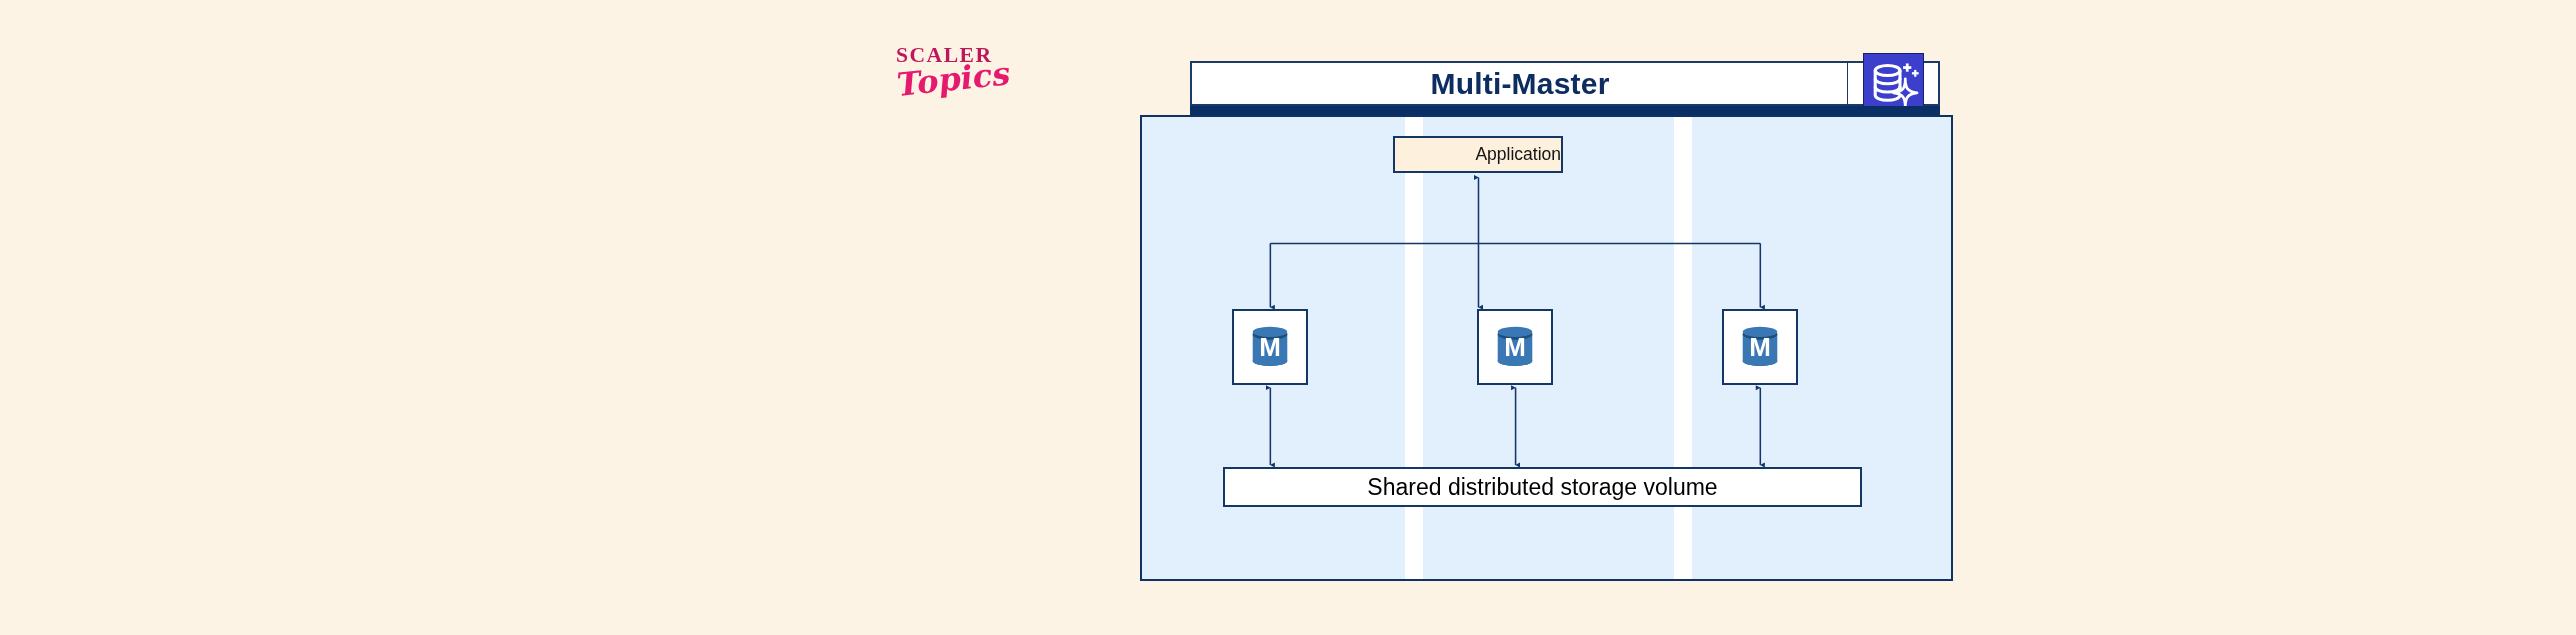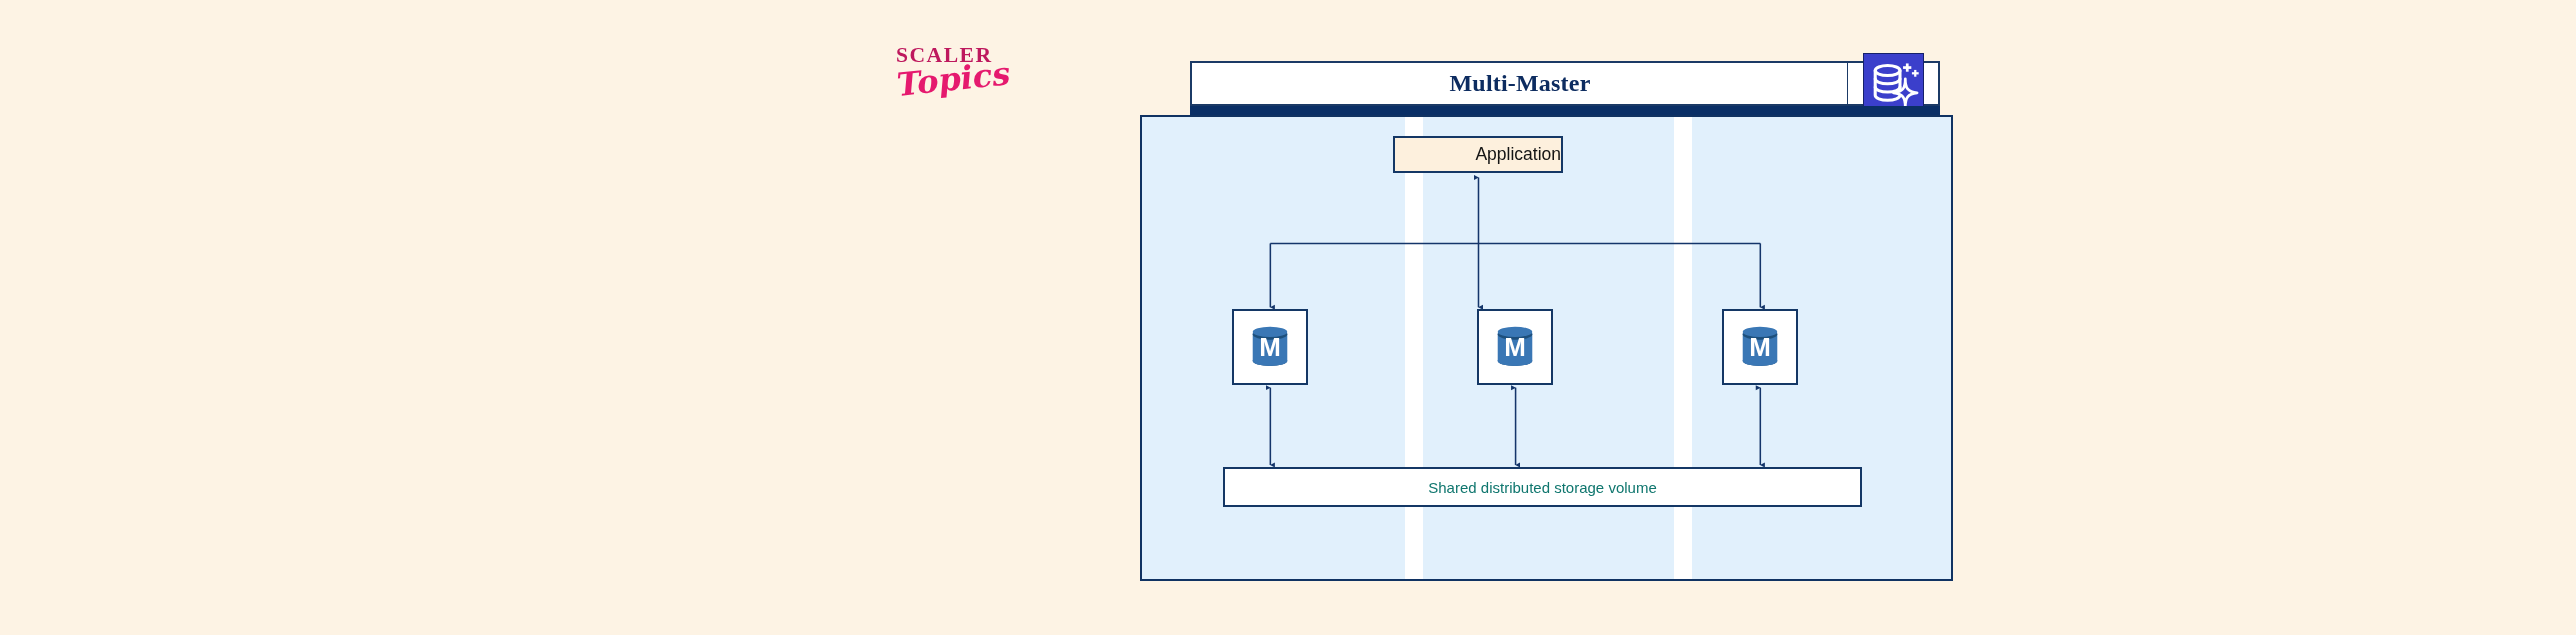--- a/index.html
+++ b/index.html
@@ -99,25 +99,24 @@
   }
   #header-title {
     position: absolute;
     left: 0;
     right: 90px;
     top: 0;
     bottom: 0;
     display: flex;
     align-items: center;
     justify-content: center;
-    font-size: 24px;
+    font-size: 30px;
     font-weight: bold;
     color: #0d2c60;
     letter-spacing: 0.2px;
-    font-family: Liberation Serif, serif;
   }
   #header-divider {
     position: absolute;
     right: 90px;
     top: 0;
     bottom: 0;
     width: 1.5px;
     background: #1b3a66;
   }
   #header-icon-cell {
@@ -182,22 +181,22 @@
     left: 83px;
     top: 406px;
     width: 639px;
     height: 40px;
     background: #ffffff;
     border: 2.1px solid #143765;
     box-sizing: border-box;
     display: flex;
     align-items: center;
     justify-content: center;
-    font-size: 15px;
-    color: #0f766e;
+    font-size: 23px;
+    color: #000000;
     z-index: 5;
   }
 
   
   #connectors {
     position: absolute;
     left: 0;
     top: 0;
     width: 813px;
     height: 523px;

